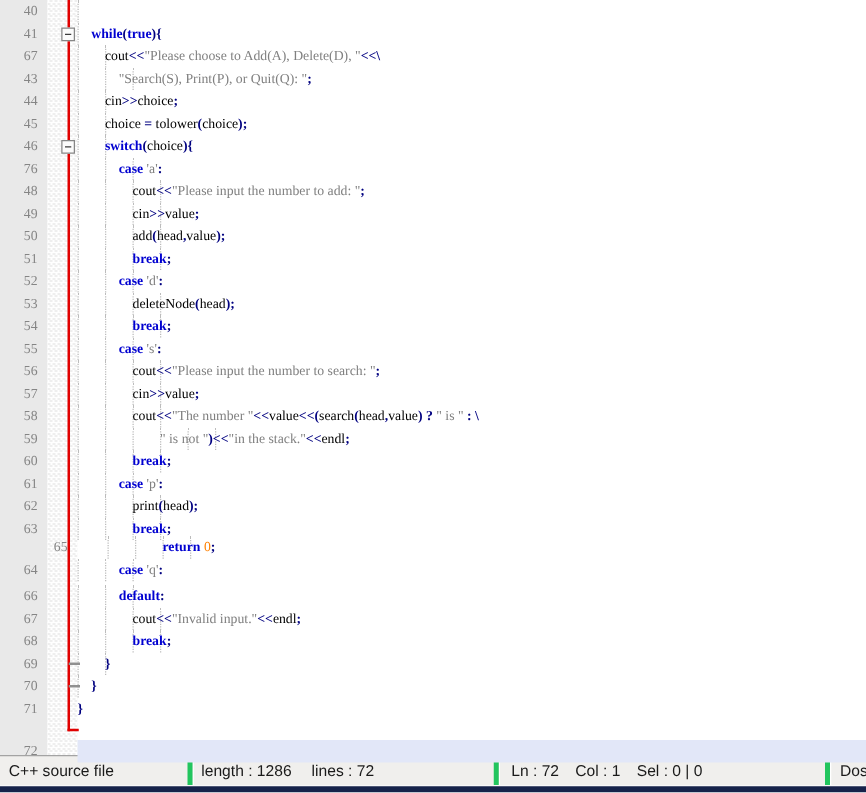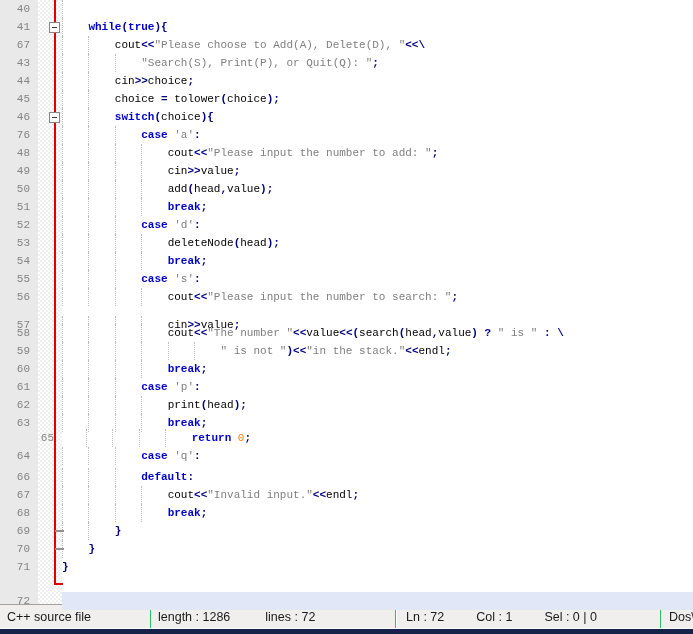--- a/index.html
+++ b/index.html
@@ -11,21 +11,21 @@
   #editor{position:absolute;left:0;top:0;width:693px;height:604px;background:#ffffff;}
   #gutter{position:absolute;left:0;top:0;width:38px;height:604px;background:var(--c-gutter-bg);}
   #foldmargin{
     position:absolute;left:38px;top:0;width:24px;height:604px;
     background:repeating-conic-gradient(#efefef 0% 25%, #ffffff 0% 50%) 0 0/4px 4px;
   }
   #redline{position:absolute;left:54px;top:0;width:2px;height:585px;background:var(--c-fold-highlight);z-index:1;}
   #redcorner{position:absolute;left:54px;top:583px;width:9px;height:2px;background:var(--c-fold-highlight);z-index:1;}
   #lines{position:absolute;left:0;top:0;width:693px;height:604px;z-index:2;}
   .line{position:absolute;left:0;width:693px;height:18px;
-        font-family:Liberation Mono, monospace;font-size:11px;line-height:18px;}
+        font-family:Liberation Serif, serif;font-size:11px;line-height:18px;}
   .lnum{position:absolute;left:0;top:0;width:30px;height:18px;text-align:right;
         color:var(--c-gutter-text);font-size:11px;}
   .hlbar{position:absolute;left:62px;right:0;top:0;bottom:0;background:var(--c-current-line);}
   .code{position:absolute;left:62px;top:0;white-space:pre;z-index:2;}
   .guide{position:absolute;top:0;height:18px;width:1px;border-left:1px dotted #bcbcbc;z-index:1;}
   .t-kw{color:var(--c-keyword);font-weight:bold;}
   .t-op{color:var(--c-operator);font-weight:bold;}
   .t-str{color:var(--c-string);}
   .t-chr{color:var(--c-char-literal);}
   .t-num{color:var(--c-number);}
@@ -35,21 +35,21 @@
   .foldbox .minus{position:absolute;left:2px;top:4px;width:5px;height:1px;background:#3c3c3c;}
   .foldtick{position:absolute;left:55px;width:9px;height:2px;background:#909090;z-index:3;}
   
   #statusbar{
     position:absolute;left:0;top:604px;width:693px;height:24px;
     background:var(--c-statusbar-bg);border-top:1px solid #a3a3a3;box-sizing:border-box;
     display:flex;align-items:center;font-size:12.5px;color:#1a1a1a;overflow:hidden;
   }
   .sbcell{height:100%;display:flex;align-items:center;box-sizing:border-box;
           padding-left:7px;white-space:nowrap;overflow:hidden;}
-  .sbcell+.sbcell{border-left:1px solid #22c55e;box-shadow:inset 1px 0 0 #ffffff;gap:19px;}
+  .sbcell+.sbcell{border-left:4px solid #22c55e;box-shadow:inset 1px 0 0 #ffffff;}
   #sb1{width:150px;}
   #sb2{width:245px;}
   #sb3{width:265px;padding-left:10px;}
   #sb4{flex:1;padding-left:8px;}
   .sbgap{margin-right:16px;}
   .sbgap-sm{margin-right:13px;}
   #bottomline{position:absolute;left:0;top:628px;width:693px;height:1px;background:#f8f8f8;}
   #taskbaredge{position:absolute;left:0;top:629px;width:693px;height:5px;background:var(--c-taskbar-edge);}
 </style>
 </head>
@@ -178,21 +178,21 @@
         <div class="code"><span class="t-plain">            </span><span class="t-kw">case</span><span class="t-plain"> </span><span class="t-chr">'s'</span><span class="t-op">:</span></div>
       </div>
       <div class="line" style="top: 288px;">
         <div class="lnum">56</div>
         <div class="guide" style="left: calc(0ch + 62px);"></div>
         <div class="guide" style="left: calc(4ch + 62px);"></div>
         <div class="guide" style="left: calc(8ch + 62px);"></div>
         <div class="guide" style="left: calc(12ch + 62px);"></div>
         <div class="code"><span class="t-plain">                </span><span class="t-id">cout</span><span class="t-op">&lt;&lt;</span><span class="t-str">"Please input the number to search: "</span><span class="t-op">;</span></div>
       </div>
-      <div class="line" style="top: 316px;">
+      <div class="line" style="top: 306px;">
         <div class="lnum">57</div>
         <div class="guide" style="left: calc(0ch + 62px);"></div>
         <div class="guide" style="left: calc(4ch + 62px);"></div>
         <div class="guide" style="left: calc(8ch + 62px);"></div>
         <div class="guide" style="left: calc(12ch + 62px);"></div>
         <div class="code"><span class="t-plain">                </span><span class="t-id">cin</span><span class="t-op">&gt;&gt;</span><span class="t-id">value</span><span class="t-op">;</span></div>
       </div>
       <div class="line" style="top: 324px;">
         <div class="lnum">58</div>
         <div class="guide" style="left: calc(0ch + 62px);"></div>

